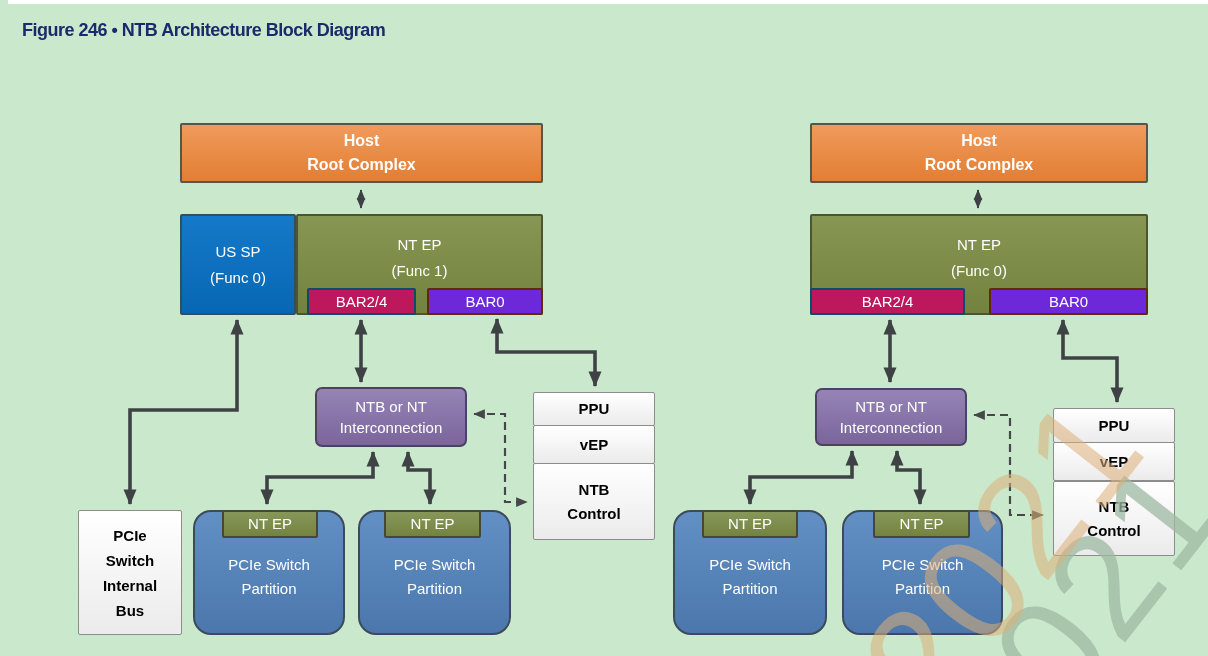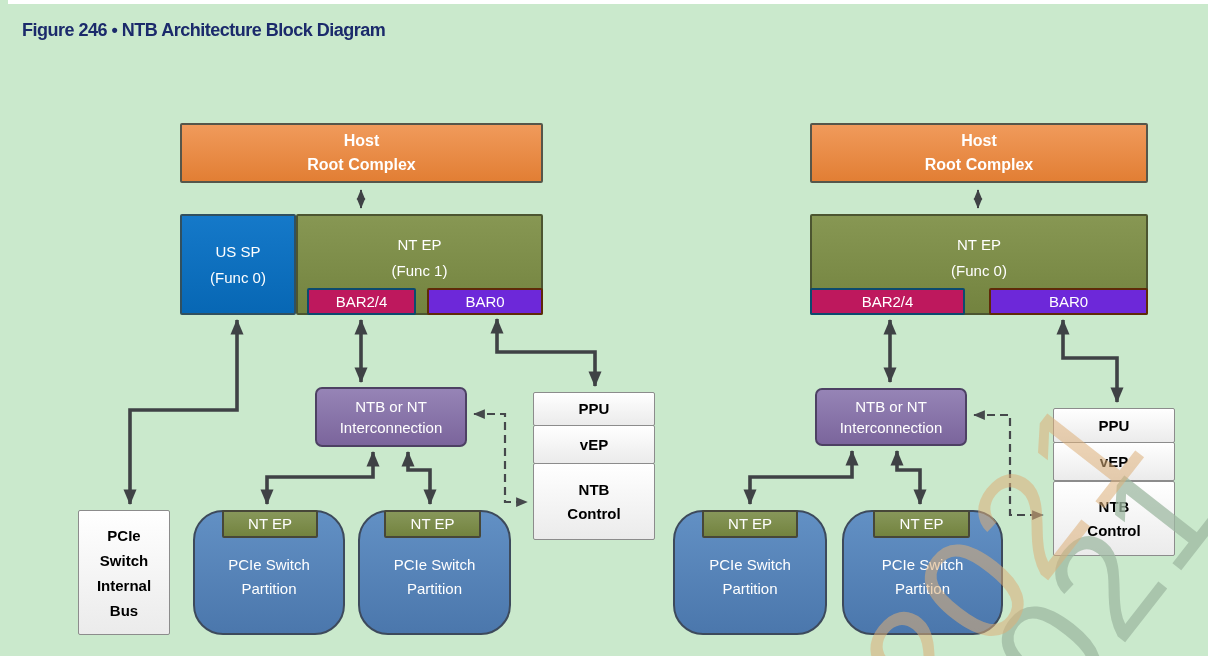--- a/index.html
+++ b/index.html
@@ -48,21 +48,21 @@
     background:linear-gradient(180deg,#9684b6,#7b659c);
     border:2px solid #4d4163;border-radius:7px;line-height:21px;
   }
   .whitebox{
     background:linear-gradient(180deg,#ffffff,#ebebeb);
     border:1.5px solid #8c8c8c;border-radius:2px;
     color:#000000;font-weight:bold;line-height:24px;
   }
   .partition{
     background:linear-gradient(180deg,#6290c4,#4b77ac);
-    border:2px solid #3d4a5c;border-radius:30px;
+    border:2px solid #3d4a5c;border-radius:18px;
     line-height:24px;padding-top:9px;
   }
   .tab{
     background:linear-gradient(180deg,#87975a,#73833f);
     border:2px solid #474738;border-radius:2px;line-height:16px;
   }
   .busbox{line-height:25px;}
   .wm{
     position:absolute;z-index:6;pointer-events:none;
     font-size:150px;font-weight:400;letter-spacing:4px;
@@ -123,21 +123,21 @@
   <div class="box brownbar" style="left:427px;top:288px;width:116px;height:27px;">BAR0</div>
 
   <div class="box purple" style="left:315px;top:387px;width:152px;height:60px;">NTB or NT
 Interconnection</div>
 
   <div class="box whitebox" style="left:533px;top:392px;width:122px;height:34px;">PPU</div>
   <div class="box whitebox" style="left:533px;top:425px;width:122px;height:39px;">vEP</div>
   <div class="box whitebox" style="left:533px;top:463px;width:122px;height:77px;">NTB
 Control</div>
 
-  <div class="box whitebox busbox" style="left:78px;top:510px;width:92px;height:125px;">PCIe
+  <div class="box whitebox busbox" style="left:78px;top:510px;width:104px;height:125px;">PCIe
 Switch
 Internal
 Bus</div>
 
   <div class="box partition" style="left:193px;top:510px;width:152px;height:125px;">PCIe Switch
 Partition</div>
   <div class="box tab" style="left:222px;top:510px;width:96px;height:28px;">NT EP</div>
 
   <div class="box partition" style="left:358px;top:510px;width:153px;height:125px;">PCIe Switch
 Partition</div>

